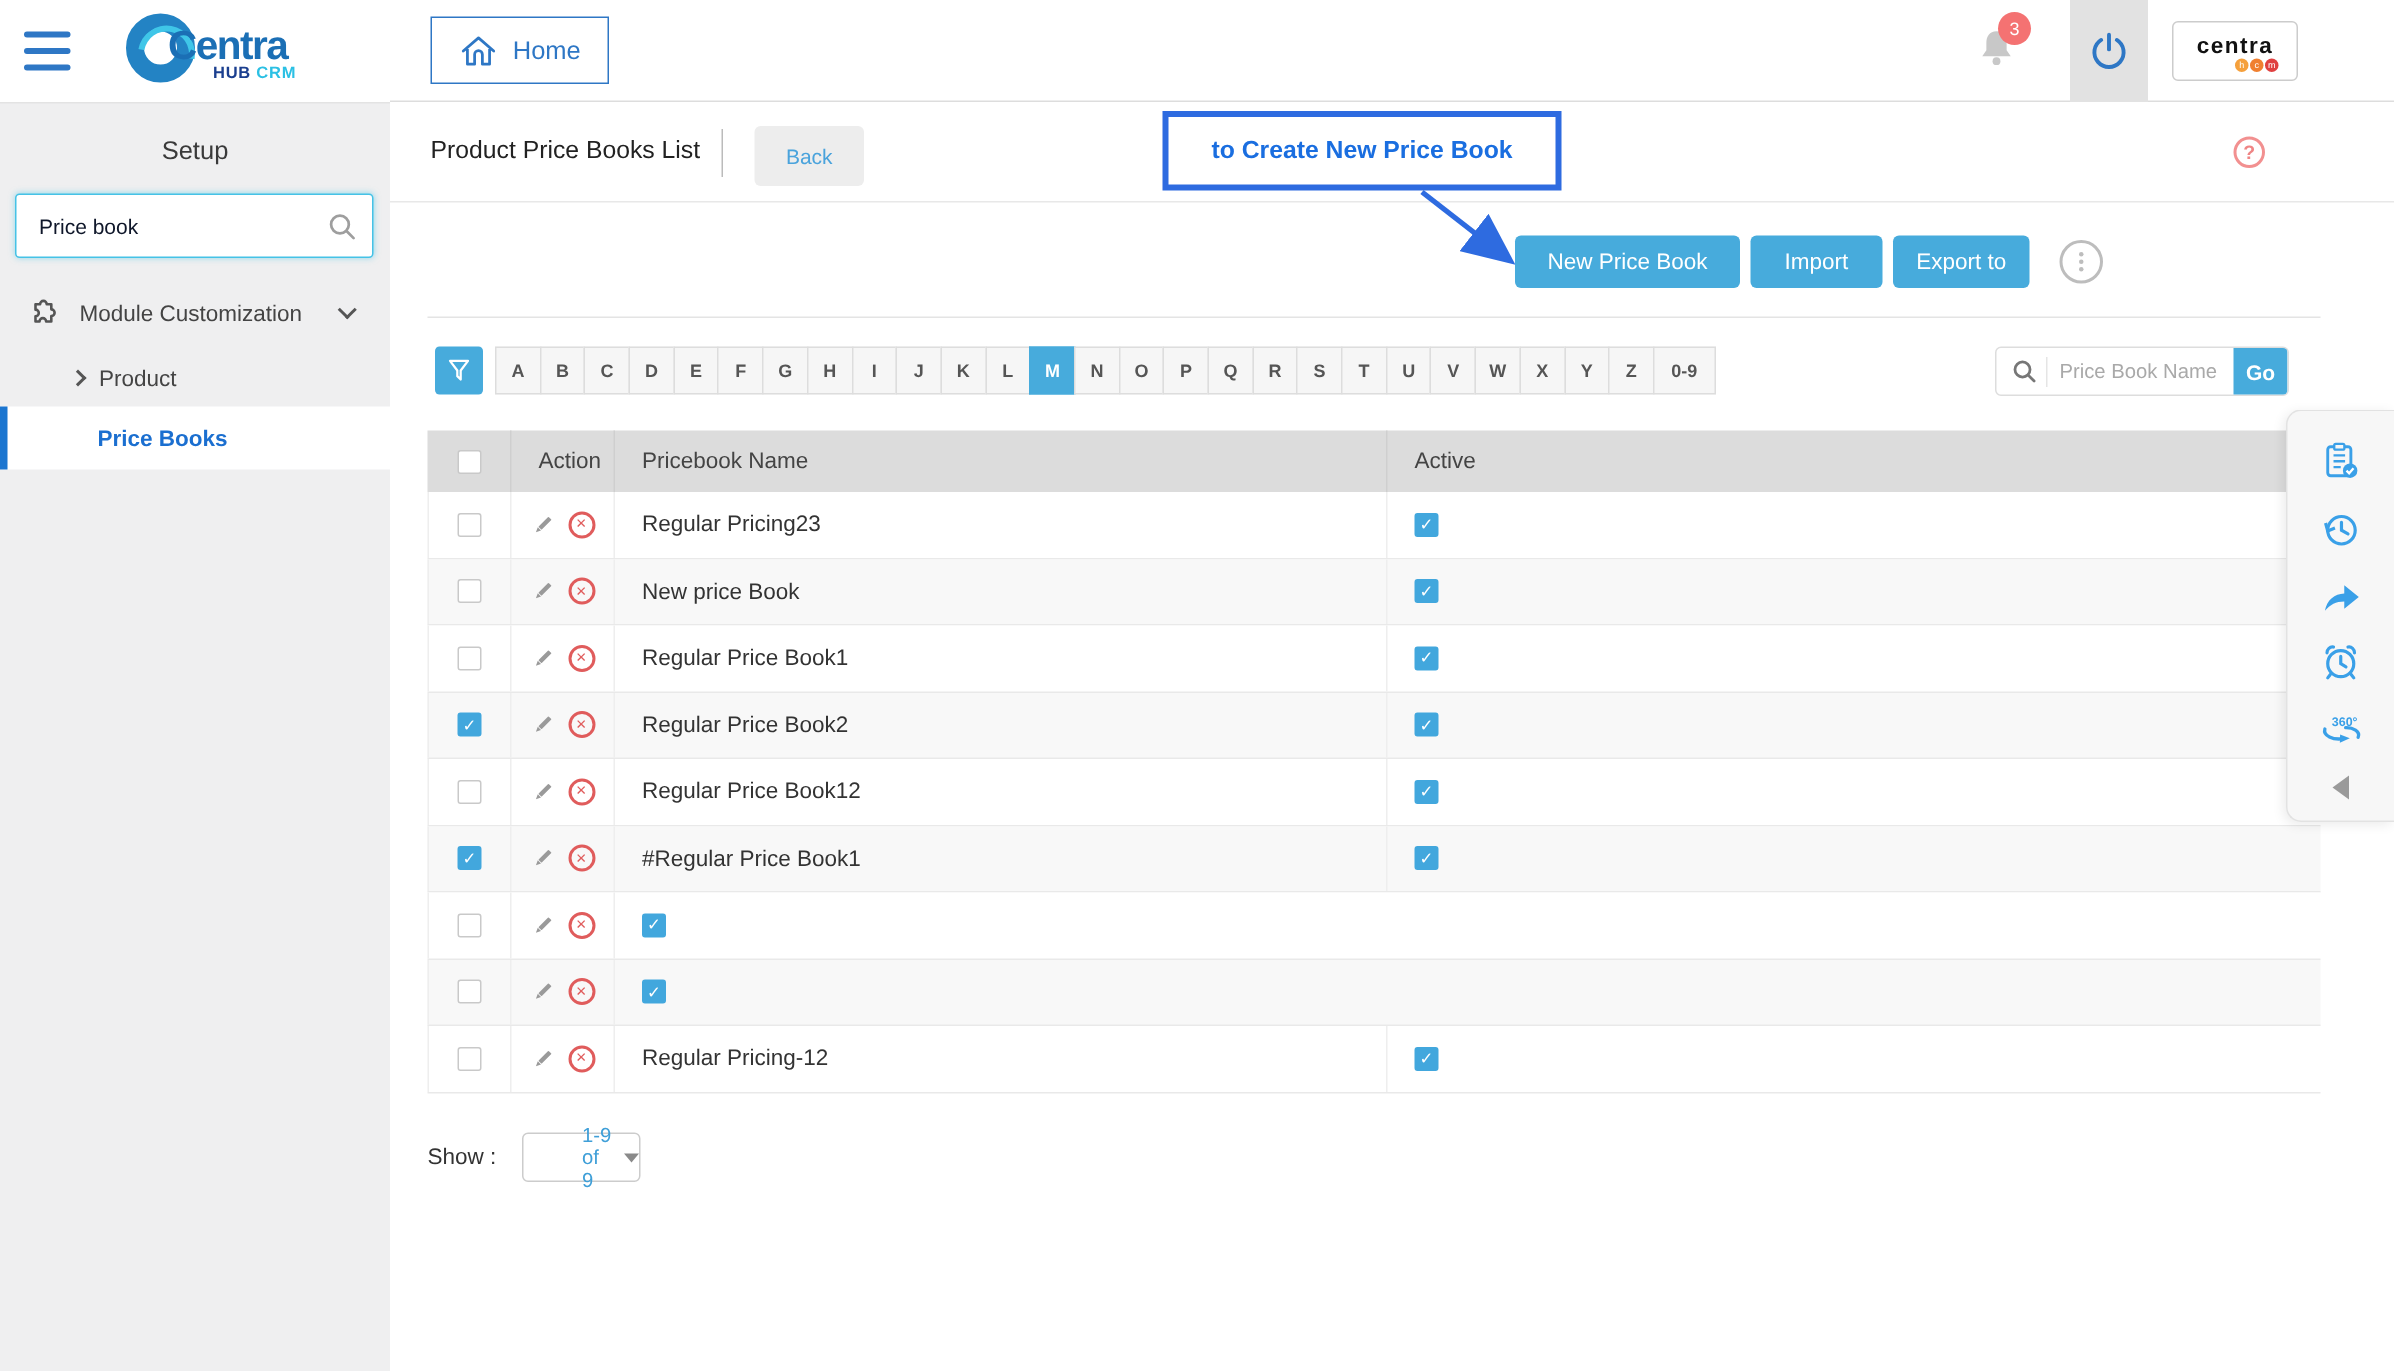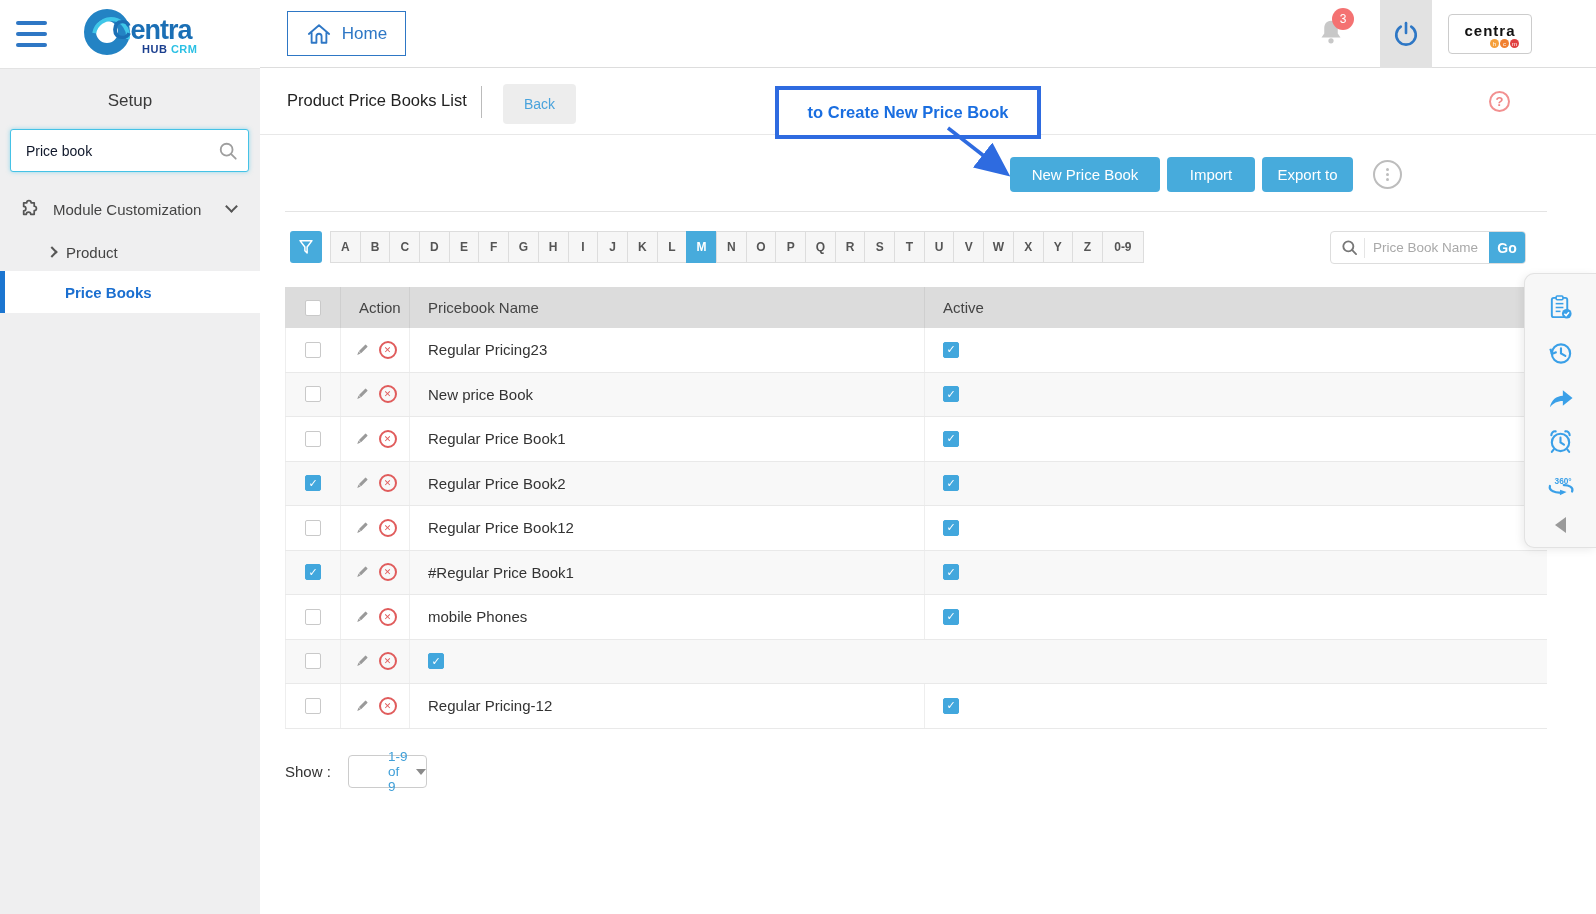--- a/index.html
+++ b/index.html
@@ -38,21 +38,21 @@
   .power-block { position:absolute; left:1120px; top:0; width:52px; height:68px; background:#e2e2e2; display:flex; align-items:center; justify-content:center; cursor:pointer; }
   .mini-logo { position:absolute; left:1188px; top:14px; width:84px; height:40px; border:1px solid #ccc; border-radius:4px; background:#fff; }
   .mini-logo .word { position:absolute; left:0; top:7px; width:100%; text-align:center; font-size:15px; font-weight:bold; color:#111; letter-spacing:1px; text-transform:lowercase; }
   .mini-dots { position:absolute; right:12px; top:24px; display:flex; gap:1px; }
   .mini-dots span { width:9px; height:9px; border-radius:50%; color:#fff; font-size:6px; display:flex; align-items:center; justify-content:center; }
   
   .page-header { position:absolute; left:260px; top:68px; width:1336px; height:67px; background:#fff; border-bottom:1px solid #e8e8e8; }
   .page-title { position:absolute; left:27px; top:23px; font-size:16.5px; color:#222; }
   .title-pipe { position:absolute; left:221px; top:18px; height:32px; width:1px; background:#bbb; }
   .back-btn { position:absolute; left:243px; top:16px; width:73px; height:40px; background:#ededed; border-radius:4px; color:#4aa3dc; font-size:14px; display:flex; align-items:center; justify-content:center; cursor:pointer; }
-  .callout { position:absolute; left:515px; top:18px; width:266px; height:53px; border:4px solid #2e6be0; background:#fff; display:flex; align-items:center; justify-content:center; font-size:16.5px; font-weight:bold; color:#1a6ee0; }
+  .callout { position:absolute; left:515px; top:6px; width:266px; height:53px; border:4px solid #2e6be0; background:#fff; display:flex; align-items:center; justify-content:center; font-size:16.5px; font-weight:bold; color:#1a6ee0; }
   .help-icon { position:absolute; left:1229px; top:23px; width:21px; height:21px; border:2px solid #f29090; border-radius:50%; color:#ef8585; font-size:13px; font-weight:bold; display:flex; align-items:center; justify-content:center; cursor:pointer; }
   
   .btn-primary { position:absolute; height:35px; background:#47abdc; border:none; border-radius:4px; color:#fff; font-size:15px; font-family:inherit; display:flex; align-items:center; justify-content:center; cursor:pointer; }
   .btn-new { left:1010px; top:157px; width:150px; }
   .btn-import { left:1167px; top:157px; width:88px; }
   .btn-export { left:1262px; top:157px; width:91px; }
   .kebab { position:absolute; left:1373px; top:160px; width:29px; height:29px; border:2px solid #bdbdbd; border-radius:50%; display:flex; flex-direction:column; align-items:center; justify-content:center; gap:2px; cursor:pointer; }
   .kebab i { width:3px; height:3px; border-radius:50%; background:#bdbdbd; }
   .toolbar-divider { position:absolute; left:285px; top:211px; width:1262px; height:1px; background:#e4e4e4; }
   .callout-arrow { position:absolute; left:900px; top:122px; width:130px; height:62px; pointer-events:none; }
@@ -381,21 +381,20 @@
       <span class="icon-pencil">
         <svg width="16" height="16" viewBox="0 0 16 16">
               <g transform="rotate(45 8 8)">
                 <rect x="6.6" y="1.5" width="3" height="9.5" rx="0.5" fill="#9a9a9a"></rect>
                 <path d="M6.6 11.5 h3 L8.1 14.8 Z" fill="#9a9a9a"></path>
               </g>
             </svg>
       </span>
       <span class="icon-del">✕</span>
     </div>
-    <div class="td col-name name-cell">mobile Phones</div>
     <div class="td col-active">
           <span class="cb act-cb checked"></span>
         </div>
   </div>
 
   <div class="trow">
     <div class="td col-sel">
           <span class="cb sel-cb"></span>
         </div>
     <div class="td col-action">

